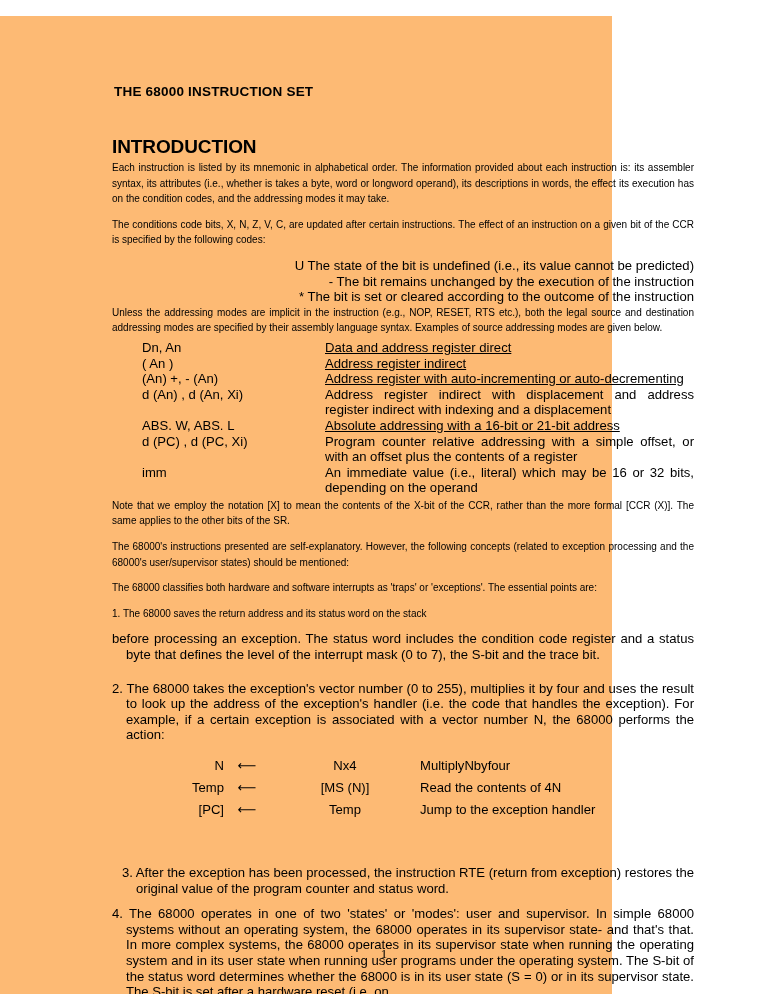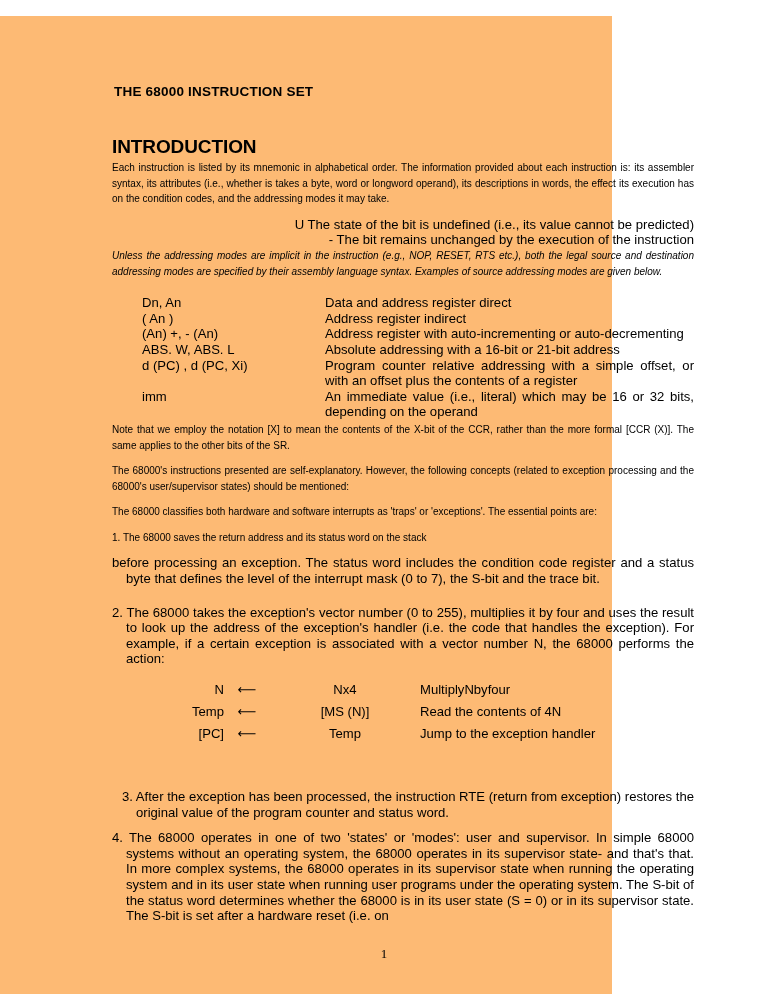--- a/index.html
+++ b/index.html
@@ -49,22 +49,21 @@
   p.body {
     font-size: 10px;
     line-height: 15.6px;
     text-align: justify;
     margin: 0 0 10px 0;
   }
   p.tight {
     margin-bottom: 0;
   }
   p.nogap {
-    margin-bottom: 16px;
-    font-style: italic;
+    margin-bottom: 4px;
   }
 
   
   .ccr-list {
     margin: 10px 0 0 0;
     padding: 0;
     list-style: none;
     text-align: right;
   }
   .ccr-list li {
@@ -90,20 +89,21 @@
     width: 183px;
     padding-left: 30px;
     white-space: nowrap;
   }
   table.modes td.desc {
     text-align: justify;
     text-justify: inter-word;
   }
   table.modes td.desc.nojust {
     text-align: left;
+    text-decoration: underline;
   }
 
   
   .num-item {
     font-size: 13.1px;
     line-height: 15.6px;
     text-align: justify;
     margin: 0 0 10px 0;
     padding-left: 14px;
     text-indent: -14px;
@@ -172,41 +172,47 @@
 
 <div class="page">
   <div class="content">
 
     <div class="doc-title">THE 68000 INSTRUCTION SET</div>
 
     <div class="section-heading">INTRODUCTION</div>
 
     <p class="body">Each instruction is listed by its mnemonic in alphabetical order. The information provided about each instruction is: its assembler syntax, its attributes (i.e., whether is takes a byte, word or longword operand), its descriptions in words, the effect its execution has on the condition codes, and the addressing modes it may take.</p>
 
+    <p class="body tight">The conditions code bits, X, N, Z, V, C, are updated after certain instructions. The effect of an instruction on a given bit of the CCR is specified by the following codes:</p>
 
     <ul class="ccr-list">
       <li>U The state of the bit is undefined (i.e., its value cannot be predicted)</li>
       <li>- The bit remains unchanged by the execution of the instruction</li>
+      <li>* The bit is set or cleared according to the outcome of the instruction</li>
     </ul>
 
     <p class="body nogap">Unless the addressing modes are implicit in the instruction (e.g., NOP, RESET, RTS etc.), both the legal source and destination addressing modes are specified by their assembly language syntax. Examples of source addressing modes are given below.</p>
 
     <table class="modes">
       <tbody>
         <tr>
           <td class="syntax">Dn, An</td>
           <td class="desc nojust">Data and address register direct</td>
         </tr>
         <tr>
           <td class="syntax">( An )</td>
           <td class="desc nojust">Address register indirect</td>
         </tr>
         <tr>
           <td class="syntax">(An) +, - (An)</td>
           <td class="desc nojust">Address register with auto-incrementing or auto-decrementing</td>
+        </tr>
+        <tr>
+          <td class="syntax">d (An) , d (An, Xi)</td>
+          <td class="desc">Address register indirect with displacement and address register indirect with indexing and a displacement</td>
         </tr>
         <tr>
           <td class="syntax">ABS. W, ABS. L</td>
           <td class="desc nojust">Absolute addressing with a 16-bit or 21-bit address</td>
         </tr>
         <tr>
           <td class="syntax">d (PC) , d (PC, Xi)</td>
           <td class="desc">Program counter relative addressing with a simple offset, or with an offset plus the contents of a register</td>
         </tr>
         <tr>

